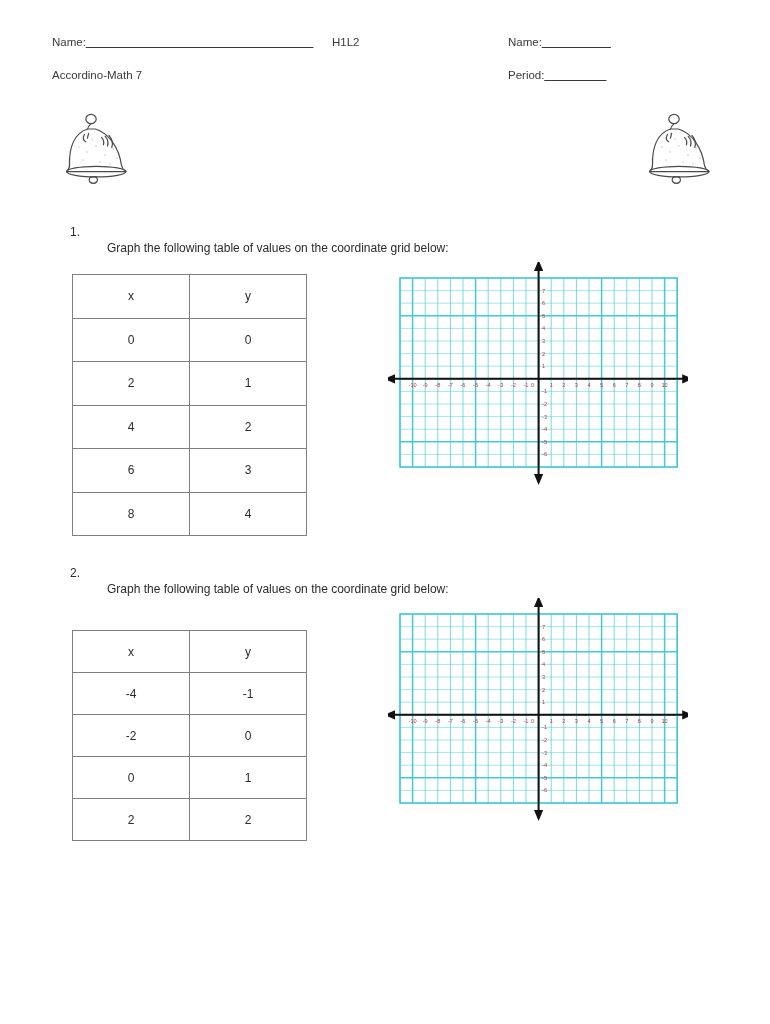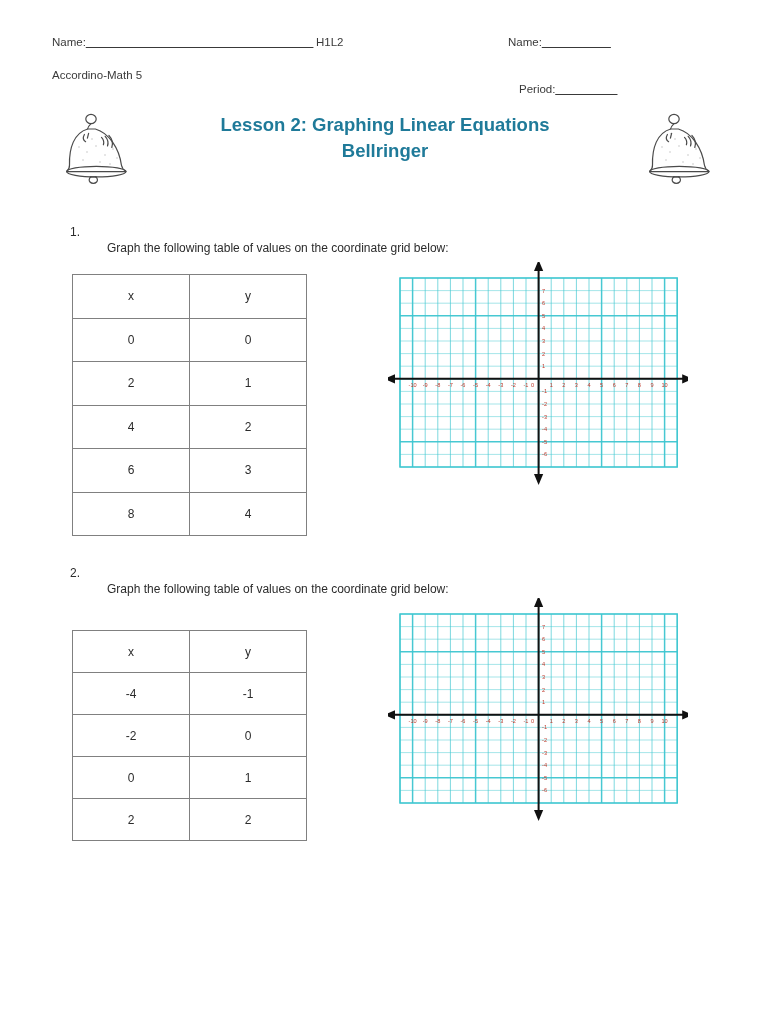--- a/index.html
+++ b/index.html
@@ -18,24 +18,24 @@
   
   .hdr-row {
     position: absolute;
     left: 0; right: 0;
     font-size: 11.5px;
     color: #3a3a3a;
   }
   .hdr-row-1 { top: 36px; }
   .hdr-row-2 { top: 69px; }
   .hdr-name { position: absolute; left: 52px; white-space: nowrap; }
-  .hdr-code { position: absolute; left: 316px; white-space: nowrap; }
+  .hdr-code { position: absolute; left: 332px; white-space: nowrap; }
   .hdr-date { position: absolute; left: 508px; white-space: nowrap; }
   .hdr-course { position: absolute; left: 52px; white-space: nowrap; }
-  .hdr-period { position: absolute; left: 519px; white-space: nowrap; margin-top: 14px; }
+  .hdr-period { position: absolute; left: 508px; white-space: nowrap; }
   .blank { text-decoration: underline; letter-spacing: .5px; }
 
   
   .title-block {
     position: absolute;
     top: 112px;
     left: 150px;
     width: 470px;
     text-align: center;
     color: #1f7a99;
@@ -90,21 +90,21 @@
 
 <div class="page">
 
   <div class="hdr-row hdr-row-1">
     <span class="hdr-name"><span>Name:</span><span class="blank">_________________________________</span></span>
     <span class="hdr-code">H1L2</span>
     <span class="hdr-date"><span>Name:</span><span class="blank">__________</span></span>
   </div>
 
   <div class="hdr-row hdr-row-2">
-    <span class="hdr-course">Accordino-Math 5</span>
+    <span class="hdr-course">Accordino-Math 7</span>
     <span class="hdr-period"><span>Period:</span><span class="blank">_________</span></span>
   </div>
 
   <div class="bell bell-left">
     <svg width="74" height="80" viewBox="0 0 74 80">
       <g fill="none" stroke="#4a4a4a" stroke-width="1.2" stroke-linecap="round" stroke-linejoin="round">
         <ellipse cx="29" cy="11" rx="5.2" ry="4.6"></ellipse>
         <path d="M29 15.6 C 27 17.5 26 19 25.6 21"></path>
         <path d="M25.6 21 C 12 25 7 40 7.5 57 C 7.6 60 6.5 62 4.6 63.6
                  L 64 63.6 C 61.5 62 60 60 59.4 57 C 57 40 47 25 33.4 21 Z"></path>
@@ -156,24 +156,20 @@
         <circle cx="51" cy="41" r="0.7"></circle>
           <circle cx="21" cy="52" r="0.7"></circle>
         <circle cx="38" cy="54" r="0.7"></circle>
           <circle cx="48" cy="56" r="0.7"></circle>
         <circle cx="30" cy="31" r="0.7"></circle>
           <circle cx="55" cy="50" r="0.7"></circle>
       </g>
     </svg>
   </div>
 
-  <div class="title-block">
-    <span class="title-l1">Lesson 2: Graphing Linear Equations</span>
-    <span class="title-l2">Bellringer</span>
-  </div>
 
   <div class="question q1">
     <span class="q-num">1.</span>
     <span class="q-text">Graph the following table of values on the coordinate grid below:</span>
   </div>
 
   <table class="vals tbl1">
     <tbody>
         <tr>
       <td>x</td>

